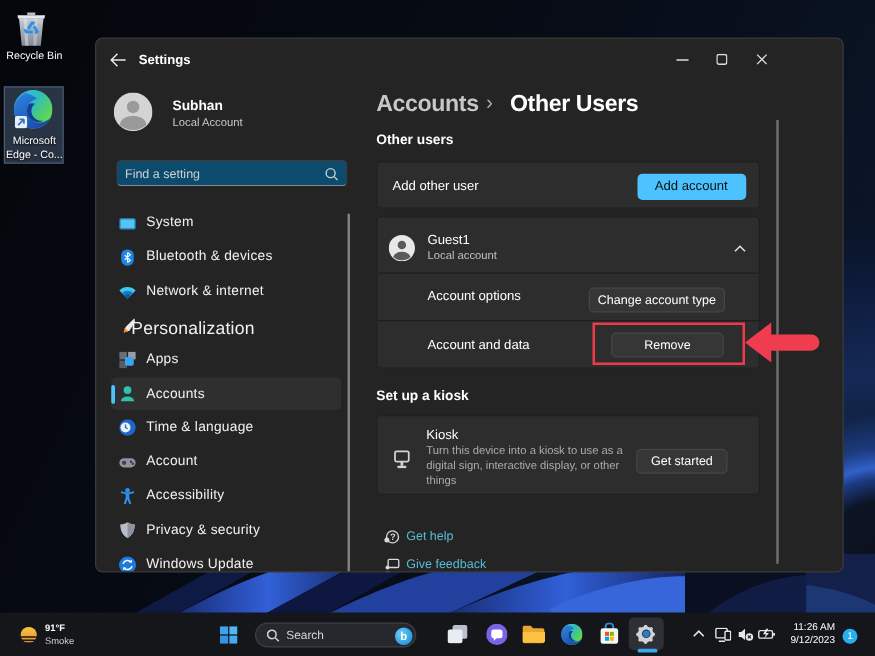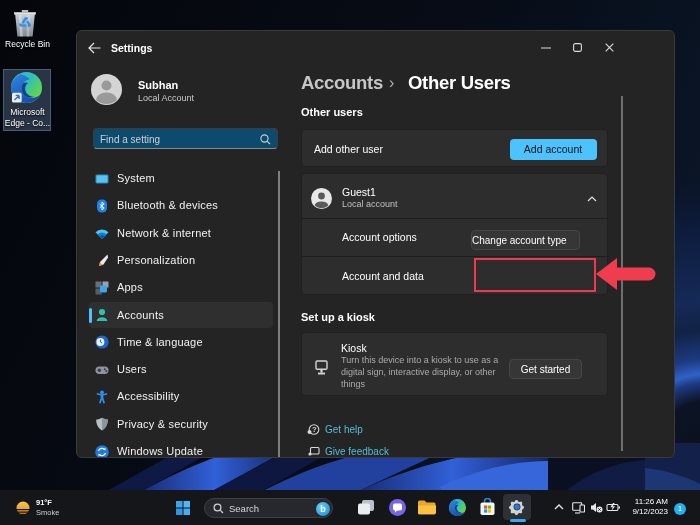--- a/index.html
+++ b/index.html
@@ -164,21 +164,21 @@
       <div class="abs" style="left:18px;top:195.1px;width:14px;height:14px"><svg width="14" height="14" viewBox="0 0 14 14">
             <path d="M0.5,6.3 a9,9 0 0 1 13,0 L7,13 Z" fill="#45c8f0"></path>
             <path d="M2.6,8.4 a6.2,6.2 0 0 1 8.8,0 L7,13 Z" fill="#1479d0"></path>
             <path d="M4.6,10.4 a3.4,3.4 0 0 1 4.8,0 L7,13 Z" fill="#0b58a8"></path>
           </svg></div>
       <div class="abs" style="left:40px;top:195.6px;font-size:11px;letter-spacing:0.2px;color:#f2f2f2">Network &amp; internet</div>
       <div class="abs" style="left:18px;top:222.4px;width:14px;height:14px"><svg width="14" height="14" viewBox="0 0 14 14">
             <path d="M12.5,1.5 L5.5,8.5 L4,13 L8.5,11.5 L13,4.5 Z" fill="#e8eaec"></path>
             <path d="M4.6,9.4 L4,13 L7.6,12 Z" fill="#f28a1e"></path>
           </svg></div>
-      <div class="abs" style="left:40px;top:222.9px;font-size:11px;letter-spacing:0.2px;color:#f2f2f2">Personalization</div>
+      <div class="abs" style="left:28px;top:222.9px;font-size:14px;letter-spacing:0.2px;color:#f2f2f2">Personalization</div>
       <div class="abs" style="left:18px;top:249.7px;width:14px;height:14px"><svg width="14" height="14" viewBox="0 0 14 14">
             <rect x="0.5" y="0.5" width="6" height="6" fill="#6a6f76"></rect>
             <rect x="7.5" y="0.5" width="6" height="6" fill="#9aa0a8"></rect>
             <rect x="0.5" y="7.5" width="6" height="6" fill="#585d64"></rect>
             <rect x="5" y="4.5" width="7" height="7" rx="1.4" fill="#3aa5f0"></rect>
           </svg></div>
       <div class="abs" style="left:40px;top:250.2px;font-size:11px;letter-spacing:0.2px;color:#f2f2f2">Apps</div>
       <div class="abs" style="left:12px;top:271.0px;width:184px;height:26px;background:#2f2f2f;border-radius:4px"></div>
       <div class="abs" style="left:12px;top:276.5px;width:3px;height:15px;background:#4cc2ff;border-radius:2px"></div>
       <div class="abs" style="left:18px;top:277.0px;width:14px;height:14px"><svg width="14" height="14" viewBox="0 0 14 14">
@@ -191,21 +191,21 @@
             <circle cx="5.4" cy="7" r="4" fill="#e9f2fa"></circle>
             <path d="M5.4,4.6 L5.4,7 L7.2,8" stroke="#1d67c8" stroke-width="1" fill="none"></path>
           </svg></div>
       <div class="abs" style="left:40px;top:304.8px;font-size:11px;letter-spacing:0.2px;color:#f2f2f2">Time &amp; language</div>
       <div class="abs" style="left:18px;top:331.6px;width:14px;height:14px"><svg width="14" height="14" viewBox="0 0 14 14">
             <rect x="0.5" y="3.5" width="13" height="7.4" rx="3.7" fill="#8d949e"></rect>
             <circle cx="4.3" cy="7.2" r="1.7" fill="#3c4148"></circle>
             <circle cx="9.8" cy="6.3" r="1" fill="#3c4148"></circle>
             <circle cx="11.3" cy="8" r="1" fill="#3c4148"></circle>
           </svg></div>
-      <div class="abs" style="left:40px;top:332.1px;font-size:11px;letter-spacing:0.2px;color:#f2f2f2">Users</div>
+      <div class="abs" style="left:40px;top:332.1px;font-size:11px;letter-spacing:0.2px;color:#f2f2f2">Account</div>
       <div class="abs" style="left:18px;top:358.9px;width:14px;height:14px"><svg width="14" height="14" viewBox="0 0 14 14">
             <circle cx="7" cy="2.3" r="1.9" fill="#2e8fe8"></circle>
             <path d="M1.6,4.4 L5.6,5.4 L5.6,8 L4,13 L5.6,13.4 L7,9.4 L8.4,13.4 L10,13 L8.4,8 L8.4,5.4 L12.4,4.4 L12,3 L7,4.2 L2,3 Z" fill="#2e8fe8"></path>
           </svg></div>
       <div class="abs" style="left:40px;top:359.4px;font-size:11px;letter-spacing:0.2px;color:#f2f2f2">Accessibility</div>
       <div class="abs" style="left:18px;top:386.20000000000005px;width:14px;height:14px"><svg width="14" height="14" viewBox="0 0 14 14">
             <path d="M7,0.8 C9,2 11,2.5 12.8,2.6 C12.8,7.5 10.8,11.5 7,13.4 C3.2,11.5 1.2,7.5 1.2,2.6 C3,2.5 5,2 7,0.8 Z" fill="#b9bfc7"></path>
             <path d="M7,0.8 C9,2 11,2.5 12.8,2.6 C12.8,7.5 10.8,11.5 7,13.4 Z" fill="#8d949e"></path>
           </svg></div>
       <div class="abs" style="left:40px;top:386.70000000000005px;font-size:11px;letter-spacing:0.2px;color:#f2f2f2">Privacy &amp; security</div>
@@ -240,23 +240,24 @@
           <circle cx="10.5" cy="8" r="3.4" fill="#5a5a5a"></circle>
           <path d="M3.6,17.6 a7,5 0 0 1 13.8,0 a10.5,10.5 0 0 1 -13.8,0 Z" fill="#5a5a5a"></path>
         </svg>
         <div class="abs" style="left:40px;top:12px;font-size:10.5px;color:#fff">Guest1</div>
         <div class="abs" style="left:40px;top:25px;font-size:9px;color:#c0c0c0">Local account</div>
         <svg class="abs" style="left:285px;top:22px" width="10" height="6" viewBox="0 0 10 6">
           <path d="M1,5 L5,1 L9,5" stroke="#e0e0e0" stroke-width="1.2" fill="none"></path>
         </svg>
         <div class="abs" style="left:0;top:44px;width:307px;height:1px;background:#1e1e1e"></div>
         <div class="abs" style="left:40px;top:57px;font-size:10.5px;color:#fff">Account options</div>
-        <div class="abs" style="left:169px;top:56px;width:109px;height:20px;background:#363636;border:1px solid #464646;border-radius:4px;line-height:19px;font-size:10px;color:#fff">Change account type</div>
+        <div class="abs" style="left:169px;top:56px;width:109px;height:20px;background:#363636;border:1px solid #464646;border-radius:4px;text-align:center;line-height:19px;font-size:10px;color:#fff">Change account type</div>
         <div class="abs" style="left:0;top:82px;width:307px;height:1px;background:#1e1e1e"></div>
         <div class="abs" style="left:40px;top:96px;font-size:10.5px;color:#fff">Account and data</div>
+        <div class="abs" style="left:187px;top:92px;width:90px;height:20px;background:#363636;border:1px solid #464646;border-radius:4px;text-align:center;line-height:19px;font-size:10px;color:#fff">Remove</div>
       </div>
 
       <div class="abs" style="left:0;top:280px;font-size:11px;font-weight:700;color:#fff">Set up a kiosk</div>
 
       <div class="abs" style="left:0;top:301px;width:307px;height:64px;background:#2d2d2d;border:1px solid #202020;border-radius:4px">
         <svg class="abs" style="left:13px;top:27px" width="13" height="15" viewBox="0 0 13 15">
           <rect x="1" y="1" width="11" height="8.2" rx="1.2" stroke="#d4d4d4" stroke-width="1.4" fill="none"></rect>
           <rect x="5.4" y="9.2" width="2.2" height="3.4" fill="#d4d4d4"></rect>
           <rect x="3" y="12.6" width="7" height="1.9" fill="#d4d4d4"></rect>
         </svg>

